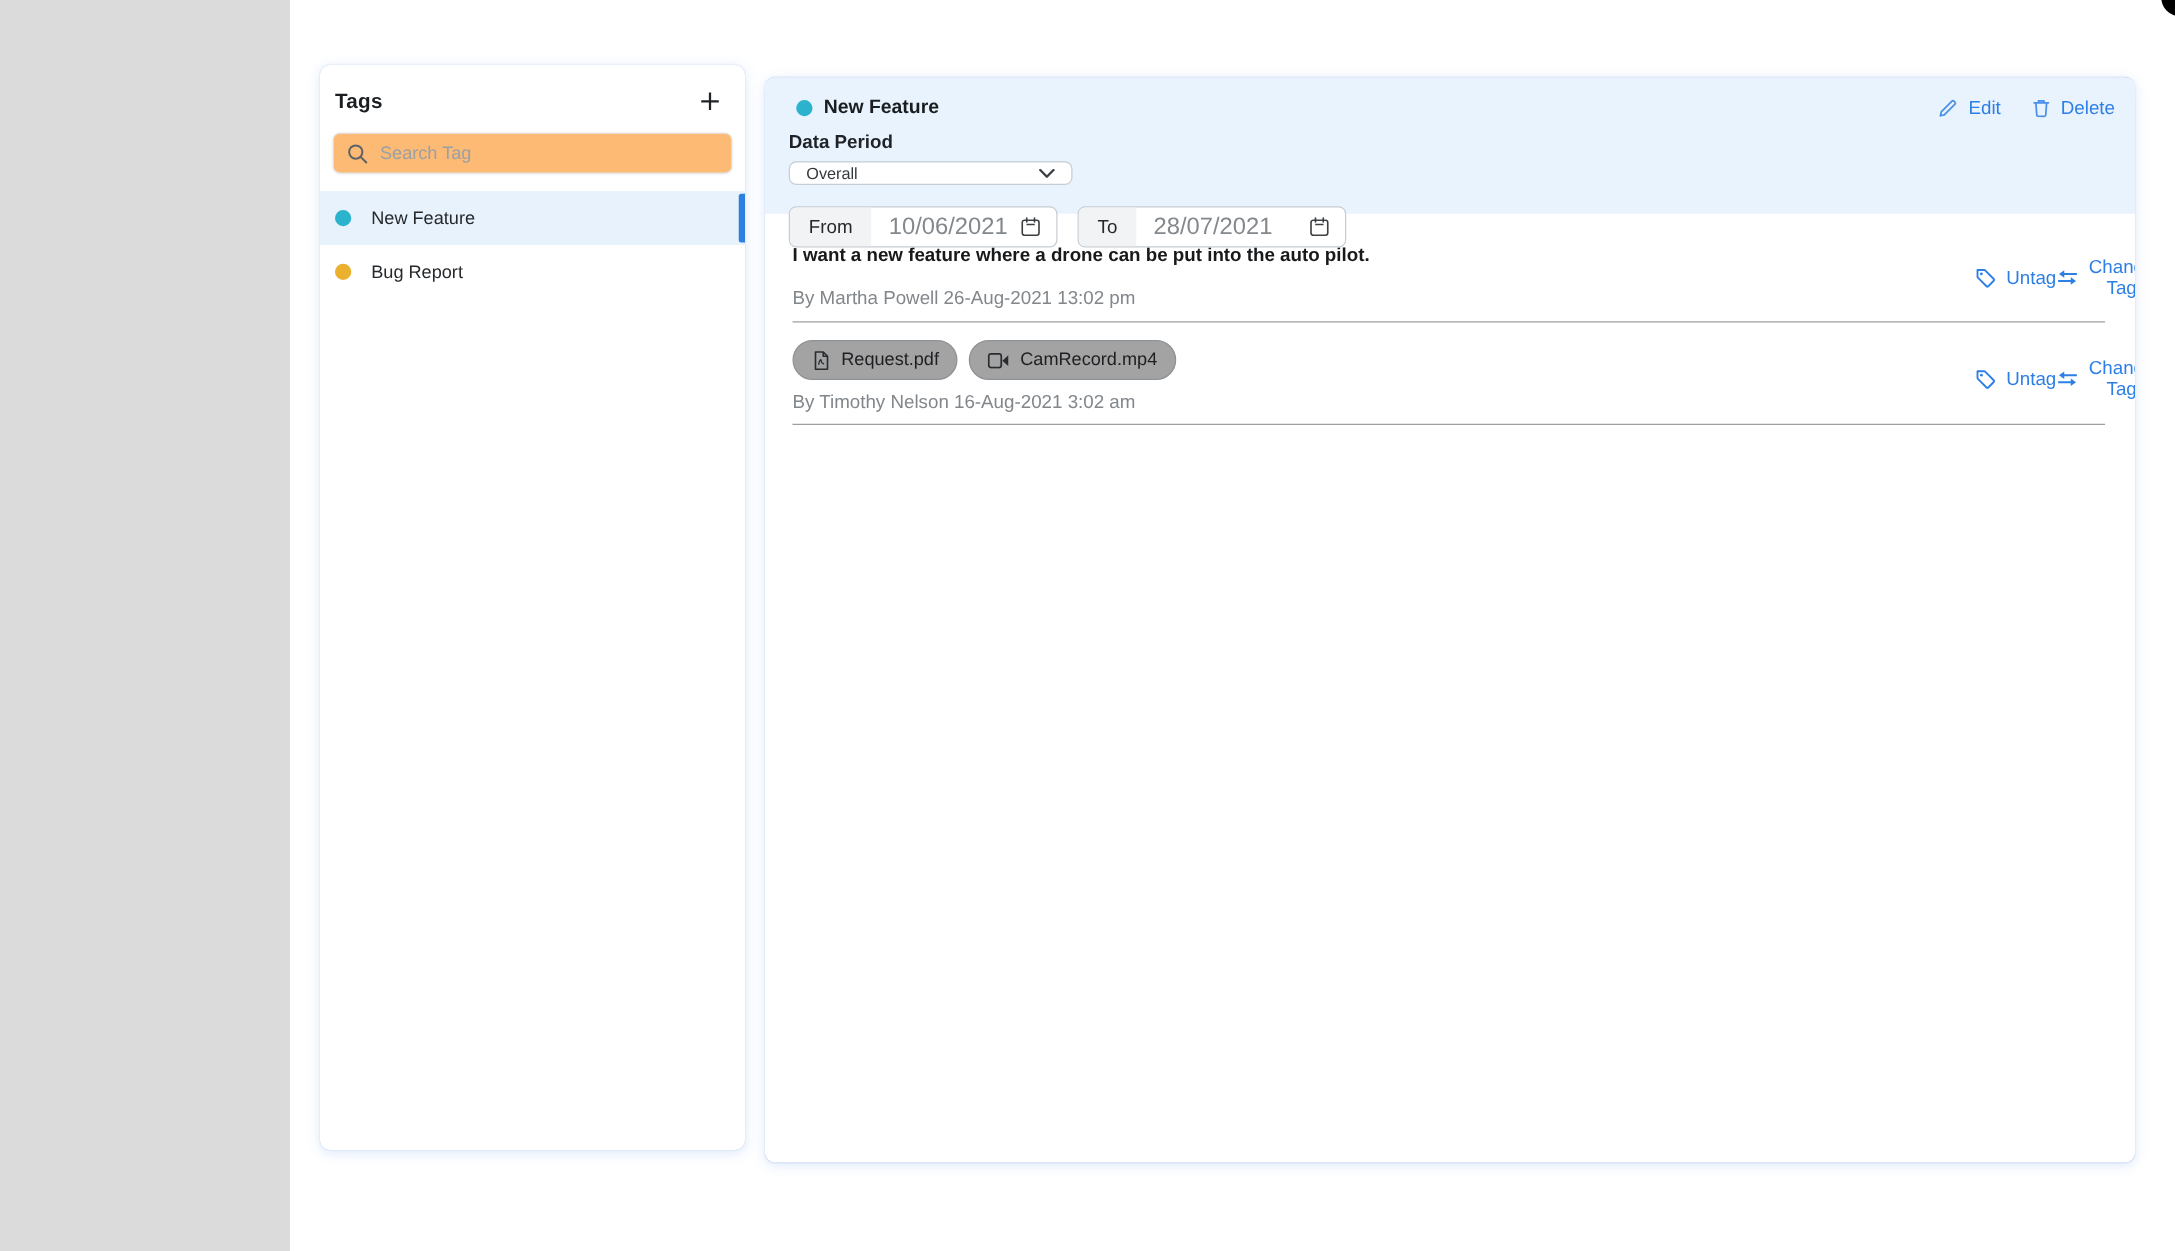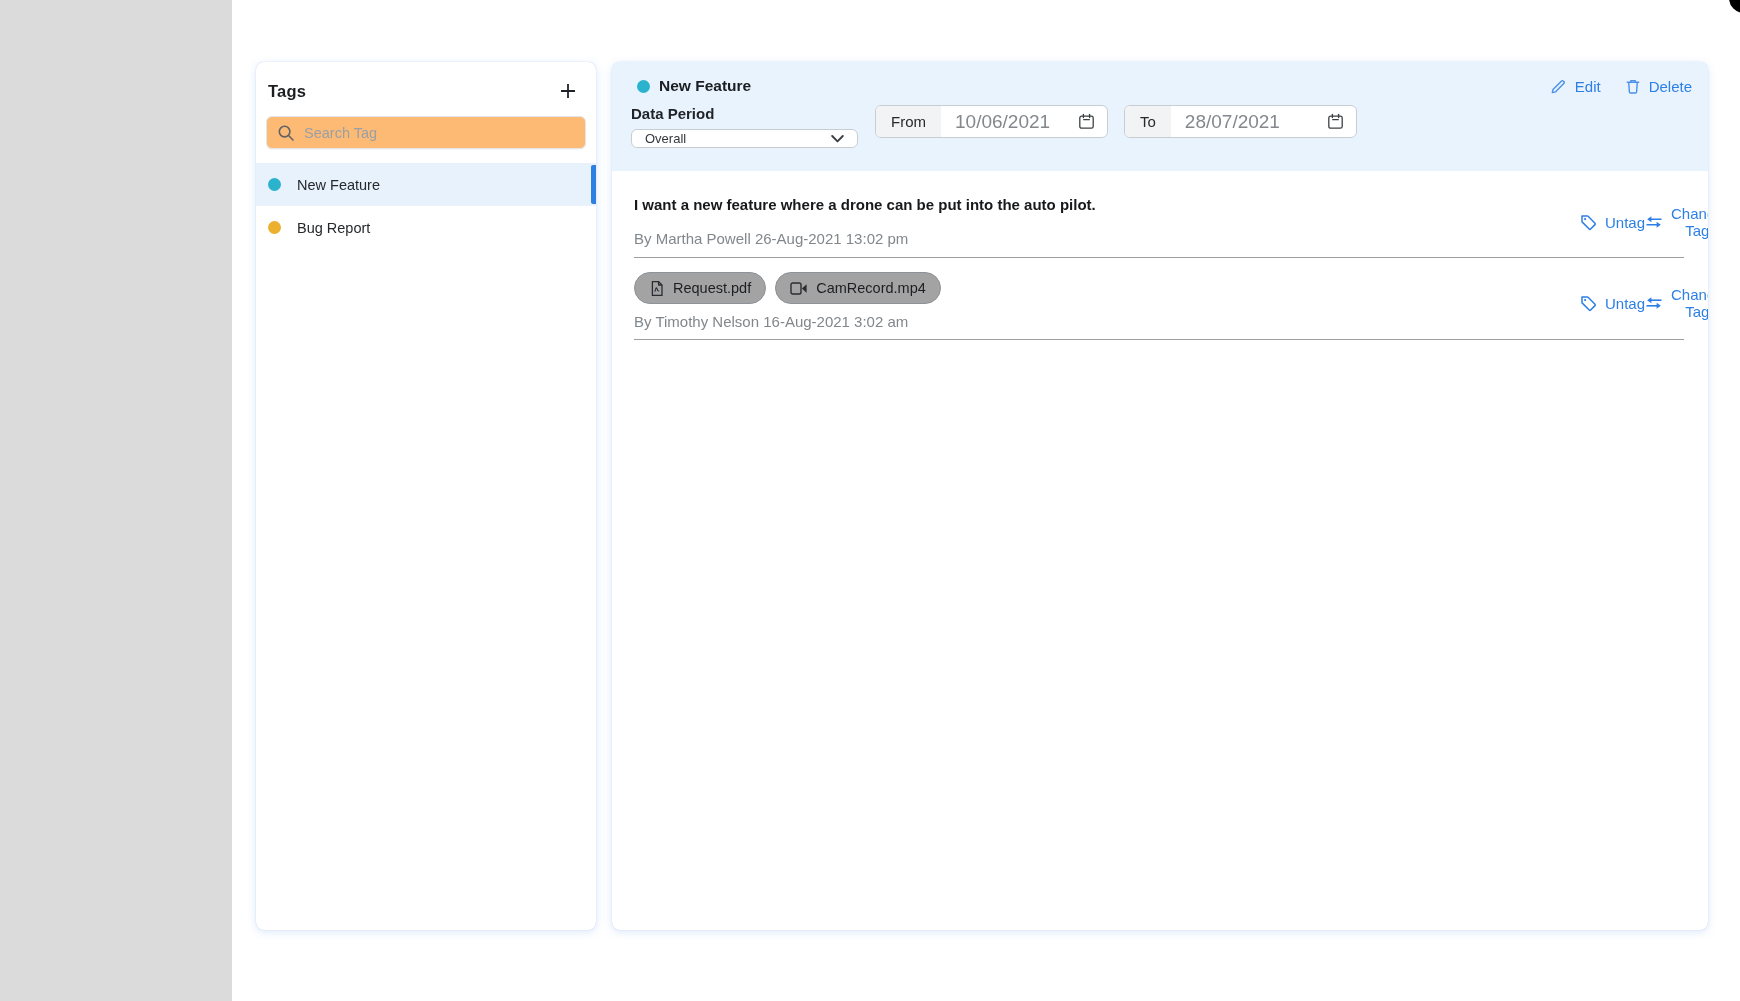--- a/index.html
+++ b/index.html
@@ -9,21 +9,21 @@
     background: #ffffff;
     font-family: "Liberation Sans", "DejaVu Sans", sans-serif;
     color: #202124;
     overflow: hidden;
   }
   .left-strip { position:absolute; left:0; top:0; width:232px; height:1001px; background:#dbdbdb; }
   .corner-dot { position:absolute; right:-19px; top:-17px; width:30px; height:30px; border-radius:50%; background:#000; }
 
   
   .sidebar {
-    position:absolute; left:256px; top:62px; width:340px; height:868px;
+    position:absolute; left:256px; top:52px; width:340px; height:868px;
     background:#fff; border-radius:8px;
     box-shadow: 0 0 1px rgba(120,160,220,.55), 0 2px 10px rgba(80,140,230,.20);
   }
   .sidebar-header { display:flex; align-items:center; justify-content:space-between; padding:17px 16px 0 12px; }
   .sidebar-title { font-size:16.5px; font-weight:700; color:#1b1e21; letter-spacing:.2px; }
   .add-btn { background:none; border:none; cursor:pointer; width:24px; height:24px; display:flex; align-items:center; justify-content:center; padding:0; }
   .search-box {
     margin:13px 10px 0; height:33px; border:1px solid #e3e5e8; border-radius:6px;
     display:flex; align-items:center; padding:0 10px; background:#fdba74;
     box-shadow: 0 1px 2px rgba(0,0,0,.04);
@@ -49,30 +49,30 @@
   }
   .panel-header { position:relative; height:109px; background:#e9f3fd; }
   .title-row { position:absolute; left:25px; right:16px; top:15px; display:flex; align-items:center; }
   .panel-tag-title { margin-left:9px; font-size:15.5px; font-weight:700; color:#1b1e21; }
   .header-actions { margin-left:auto; display:flex; align-items:center; gap:24px; }
   .link-btn {
     display:inline-flex; align-items:center; gap:8px; background:none; border:none; padding:0;
     cursor:pointer; color:#2d7fe6; font-size:15px; font-weight:500;
     font-family:"Liberation Sans","DejaVu Sans",sans-serif;
   }
-  .controls-row { position:absolute; left:19px; top:43px; display:flex; gap:17px; }
+  .controls-row { position:absolute; left:19px; top:43px; display:flex; gap:17px;flex-direction:column; }
   .control-label { display:block; font-size:15px; font-weight:600; color:#1f2327; margin-bottom:7px; }
   .select-box {
     width:227px; height:19px; background:#fff; border:1px solid #c8cdd2; border-radius:6px;
     display:flex; align-items:center; justify-content:space-between; padding:0 13px;
     font-size:13px; color:#33383d; cursor:pointer;
   }
   .dates { display:flex; gap:16px; }
   .date-field {
-    width:233px; height:33px; background:#fff; border:1px solid #c8cdd2; border-radius:6px;
+    width:215px; height:33px; background:#fff; border:1px solid #c8cdd2; border-radius:6px;
     display:flex; align-items:center; overflow:hidden; cursor:pointer;
   }
   .date-prefix { background:#f1f3f4; height:100%; display:flex; align-items:center; padding:0 15px; font-size:15px; color:#26292c; }
   .date-value { flex:1; padding-left:14px; font-size:19px; color:#83888d; }
   .cal-wrap { margin-right:12px; display:flex; }
 
   
   .feedback-row { display:flex; justify-content:space-between; margin:0 24px 0 22px; border-bottom:1px solid #9e9e9e; }
   .feedback-row.row-1 { padding:26px 0 10px; }
   .feedback-row.row-2 { padding:14px 0 9px; }

